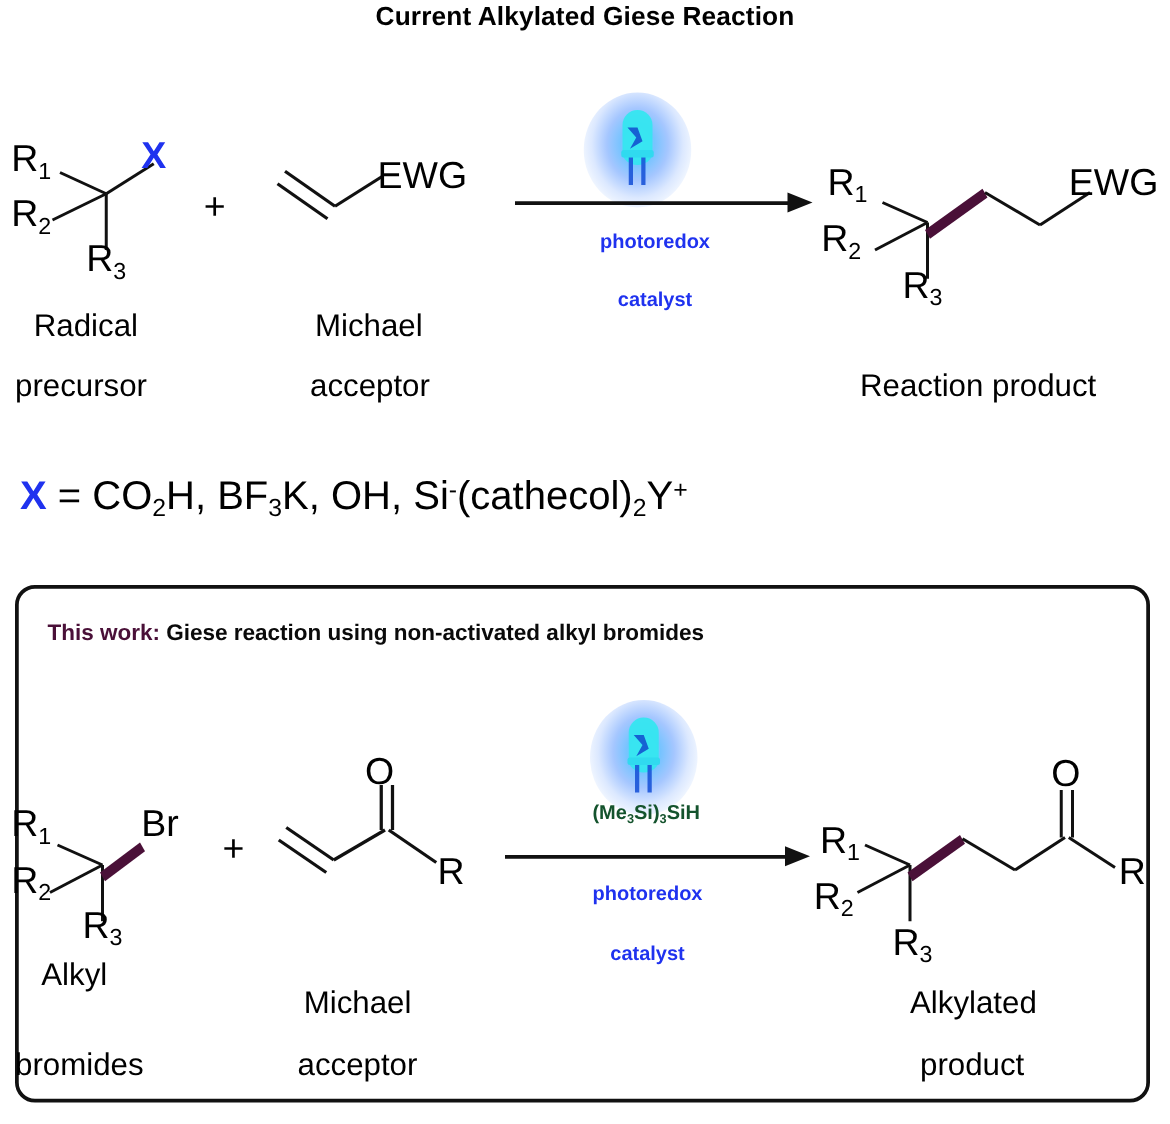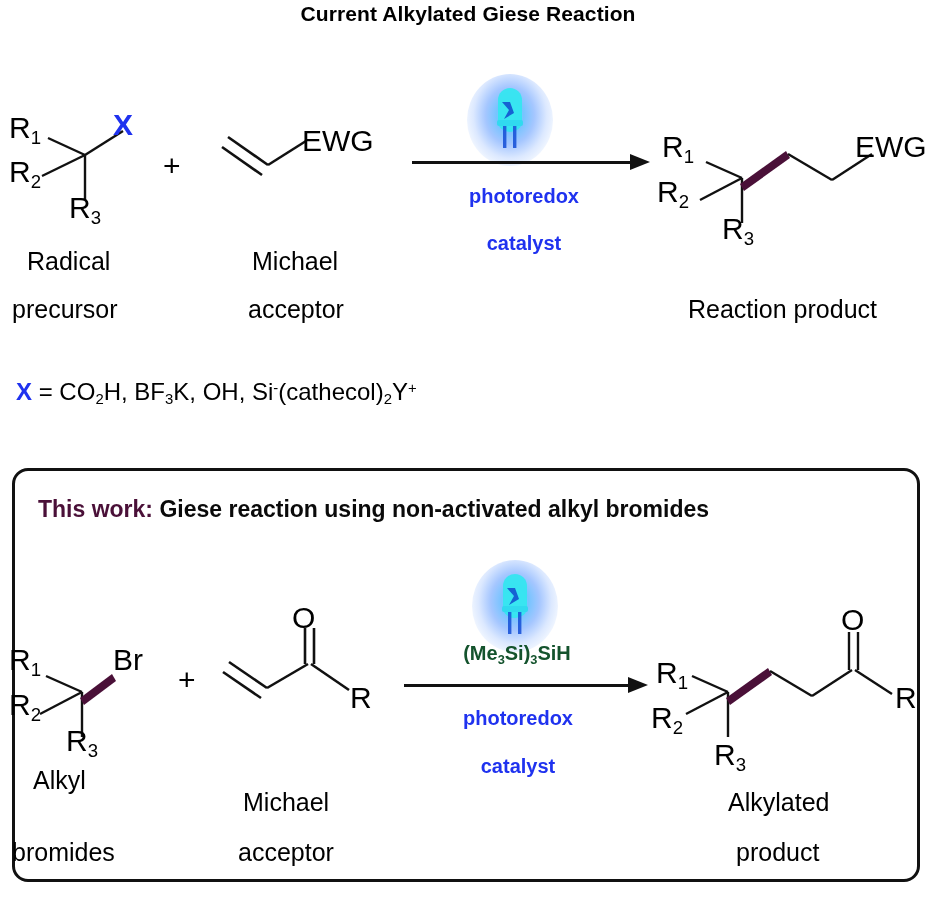--- a/index.html
+++ b/index.html
@@ -22,21 +22,21 @@
   .plus{font-size:30px;}
 
   
   .arrow-line{height:3px;background:#111;}
   .arrow-head{
     width:0;height:0;border-top:8px solid transparent;
     border-bottom:8px solid transparent;border-left:20px solid #111;
   }
 
   .cond{
-    font-size:20px;font-weight:bold;line-height:1.18;text-align:center;
+    font-size:16px;font-weight:bold;line-height:1.18;text-align:center;
     white-space:nowrap;
   }
   .cond.blue{color:#1f32ef;}
   .cond.maroon{color:#14532d;}
   .cond sub{font-size:.64em;vertical-align:-.3em;}
 
   
   .led-wrap{width:90px;height:96px;}
   .glow{
     position:absolute;left:50%;top:50%;transform:translate(-50%,-50%);
@@ -50,28 +50,28 @@
       rgba(255,255,255,0) 100%);
   }
 
   
   #this-work-box{
     left:12px;top:468px;width:908px;height:414px;
     border:3px solid #111;border-radius:16px;box-sizing:border-box;
     background:#fff;
   }
   #this-work-heading{
-    left:38px;top:496px;font-size:23px;font-weight:bold;white-space:nowrap;
+    left:38px;top:496px;font-size:18px;font-weight:bold;white-space:nowrap;
   }
   #this-work-heading .tw{color:#4a1038;}
   #this-work-heading .rest{color:#0a0a0a;}
 
   
   #x-definition{
-    left:16px;top:378px;font-size:24px;white-space:nowrap;
+    left:16px;top:378px;font-size:32px;white-space:nowrap;
   }
   #x-definition .xblue{color:#1f32ef;font-weight:bold;}
   #x-definition sub{font-size:.62em;vertical-align:-.3em;}
   #x-definition sup{font-size:.62em;vertical-align:.45em;}
 
   .blueX{color:#1f32ef;font-weight:bold;}
 </style>
 </head>
 <body>
 

